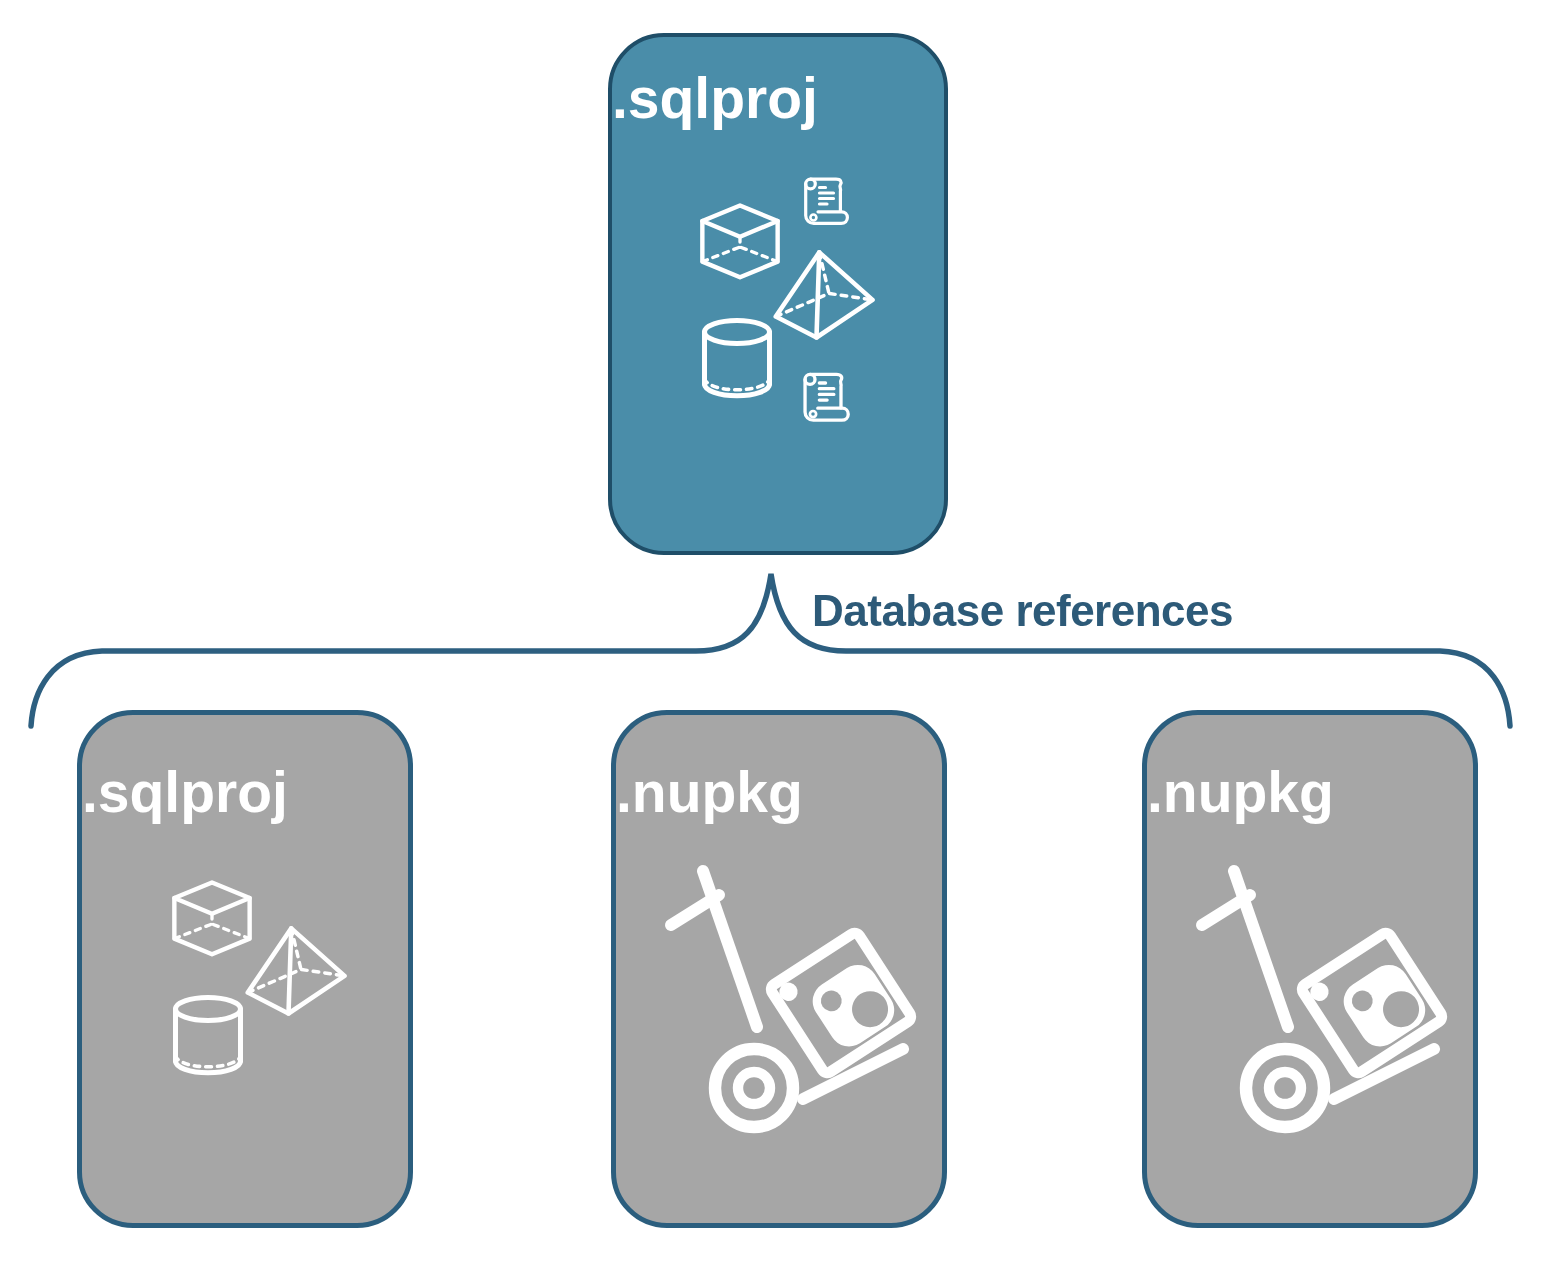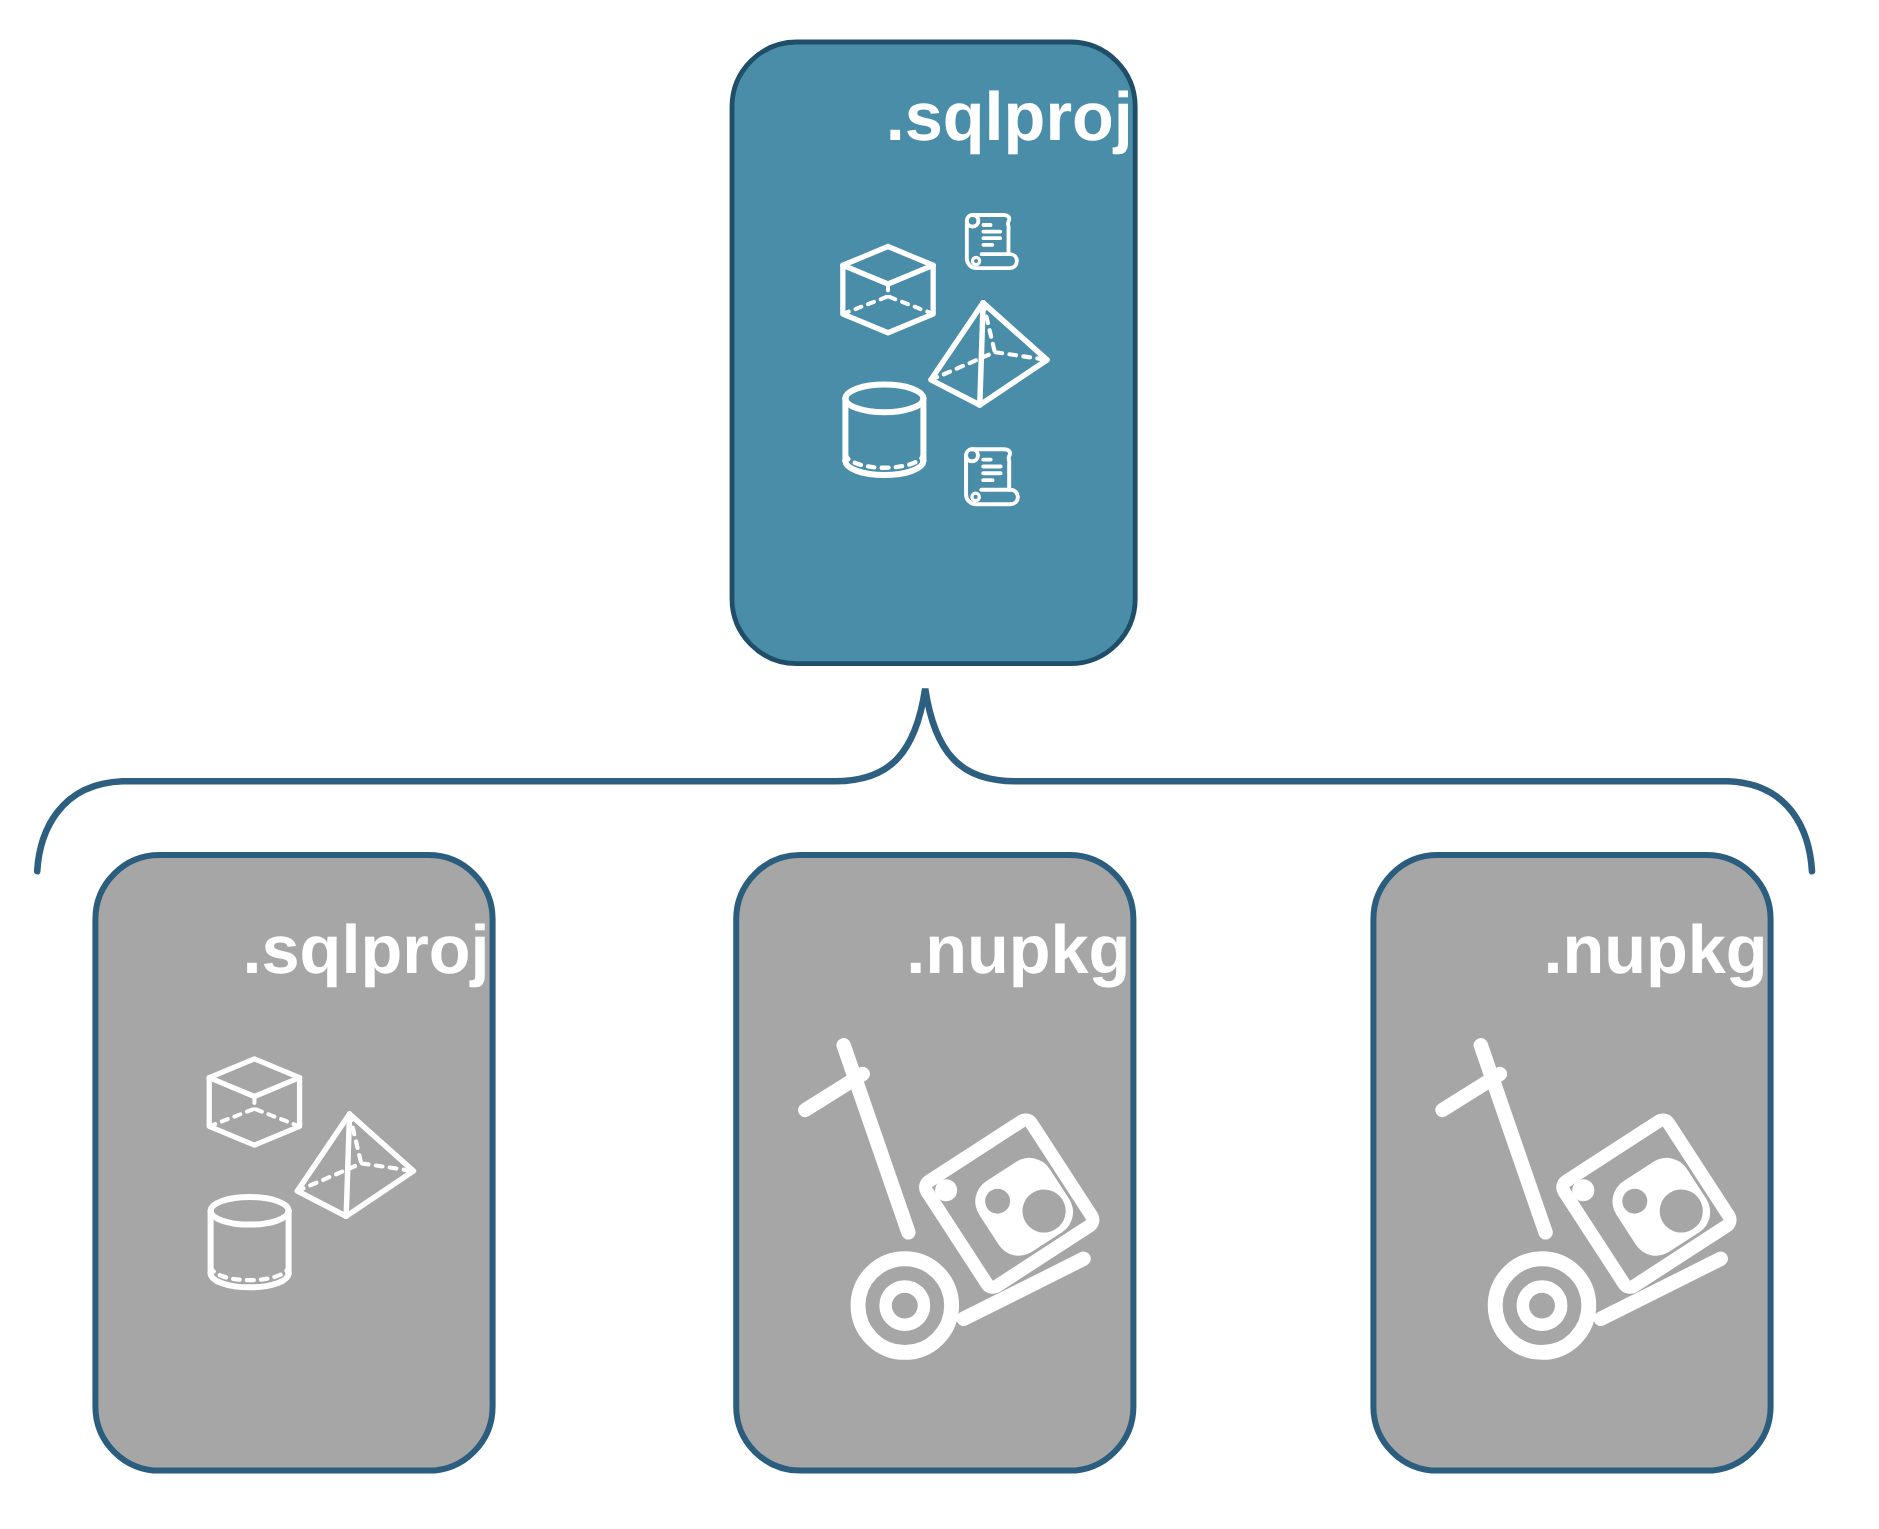--- a/index.html
+++ b/index.html
@@ -6,21 +6,21 @@
   .canvas{position:relative;width:1566px;height:1274px;background:#ffffff;overflow:hidden;
           font-family:"Liberation Sans",sans-serif;}
   .box{position:absolute;box-sizing:border-box;border-radius:56px;}
   .box.parent{left:608px;top:33px;width:340px;height:522px;
               background:var(--parent-fill);border:4px solid var(--parent-border);}
   .box.child{width:336px;height:518px;top:710px;
              background:var(--child-fill);border:5px solid var(--child-border);}
   .box.child.c0{left:77px;}
   .box.child.c1{left:611px;}
   .box.child.c2{left:1142px;}
-  .box-title{width:100%;text-align:right;color:#ffffff;font-weight:bold;
+  .box-title{width:100%;text-align:left;color:#ffffff;font-weight:bold;
              font-size:57px;letter-spacing:0px;}
   .box.parent .box-title{padding-top:28px;}
   .box.child .box-title{padding-top:44px;}
   .icon{position:absolute;}
   .icon path,.icon circle,.icon ellipse,.icon rect{
       stroke:var(--icon-stroke);fill:none;stroke-linecap:round;stroke-linejoin:round;}
   .icon .dash{stroke-dasharray:5.5 6;}
   .icon .fill-white{fill:var(--icon-stroke);stroke:none;}
   .icon .cutout{fill:var(--child-fill);stroke:none;}
   .brace-svg{position:absolute;left:0;top:0;width:1566px;height:1274px;pointer-events:none;}
@@ -71,20 +71,21 @@
       <path d="M9.7 11 V42.5 C9.7 46.9 13.3 50.4 17.7 50.4 H45.2 C48.9 50.4 51.4 47.9 51.4 44.6 C51.4 41.3 48.9 38.8 45.6 38.8 H22" stroke-width="3.2"></path>
       <circle cx="17.4" cy="44.5" r="3" stroke-width="2.6"></circle>
       <path d="M23.5 14.5 H29.5 M23.5 20 H37.5 M23.5 25.5 H37.5 M23.5 31 H31" stroke-width="3.2"></path>
     </svg>
   </div>
 
   <svg class="brace-svg">
     <path d="M 31 726 C 33 693 50 653 102 651 L 696 651 C 742 651 763 627 771 574 C 779 627 800 651 846 651 L 1440 651 C 1492 653 1508 693 1510 726"></path>
   </svg>
 
+  <div class="connector-label">Database references</div>
 
   <div class="box child c0">
     <div class="box-title">.sqlproj</div>
 
     <svg class="icon" style="left:86px;top:162px;" width="88" height="92" viewBox="0 0 90 92">
       <path d="M45 4.5 L83.5 20.5 L45 36.5 L6.5 20.5 Z" stroke-width="4.5"></path>
       <path d="M6.5 20.5 V62 L45 78 L83.5 62 V20.5" stroke-width="4.5"></path>
       <path class="dash" d="M45 36.5 V47 M6.5 62 L45 47 M83.5 62 L45 47" stroke-width="3.4"></path>
     </svg>
 

